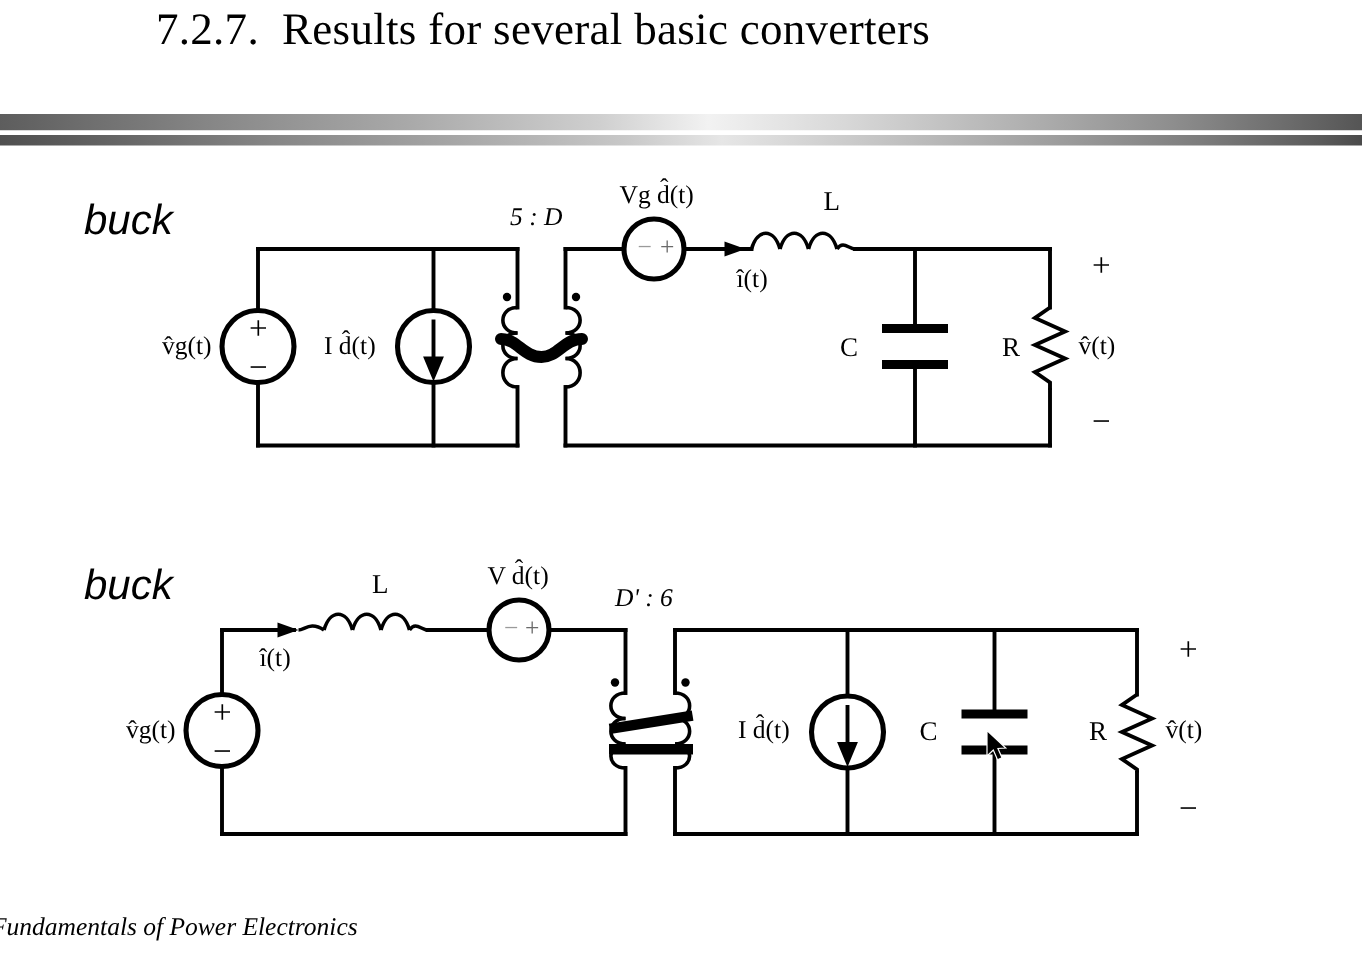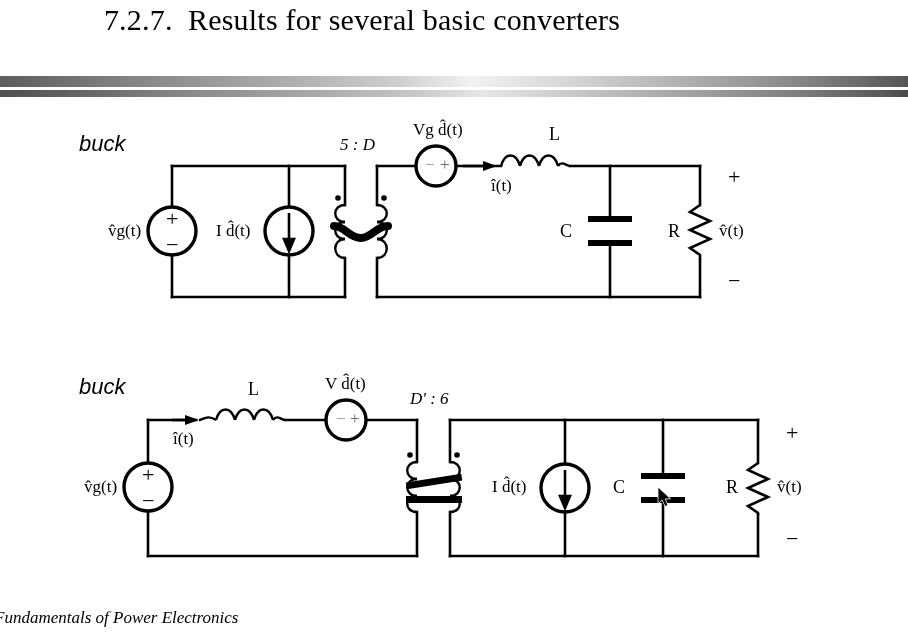--- a/index.html
+++ b/index.html
@@ -43,24 +43,23 @@
        #4f4f4f 0%, #636363 8%, #868686 20%, #a5a5a5 33%,
        #c8c8c8 46%, #e6e6e6 53%, #c6c6c6 64%, #a2a2a2 76%,
        #7d7d7d 88%, #5a5a5a 97%, #4a4a4a 100%);
   }
 
   
   .ckt-label{
     position:absolute;
     font-family:"Liberation Sans", sans-serif;
     font-style:italic;
-    font-size:22px;
+    font-size:28px;
     color:#000;
     white-space:pre;
-    margin-left:23px;
   }
 
   
   .m{
     position:absolute;
     font-family:"Liberation Serif", serif;
     font-size:17px;
     color:#000;
     white-space:nowrap;
     line-height:1;

